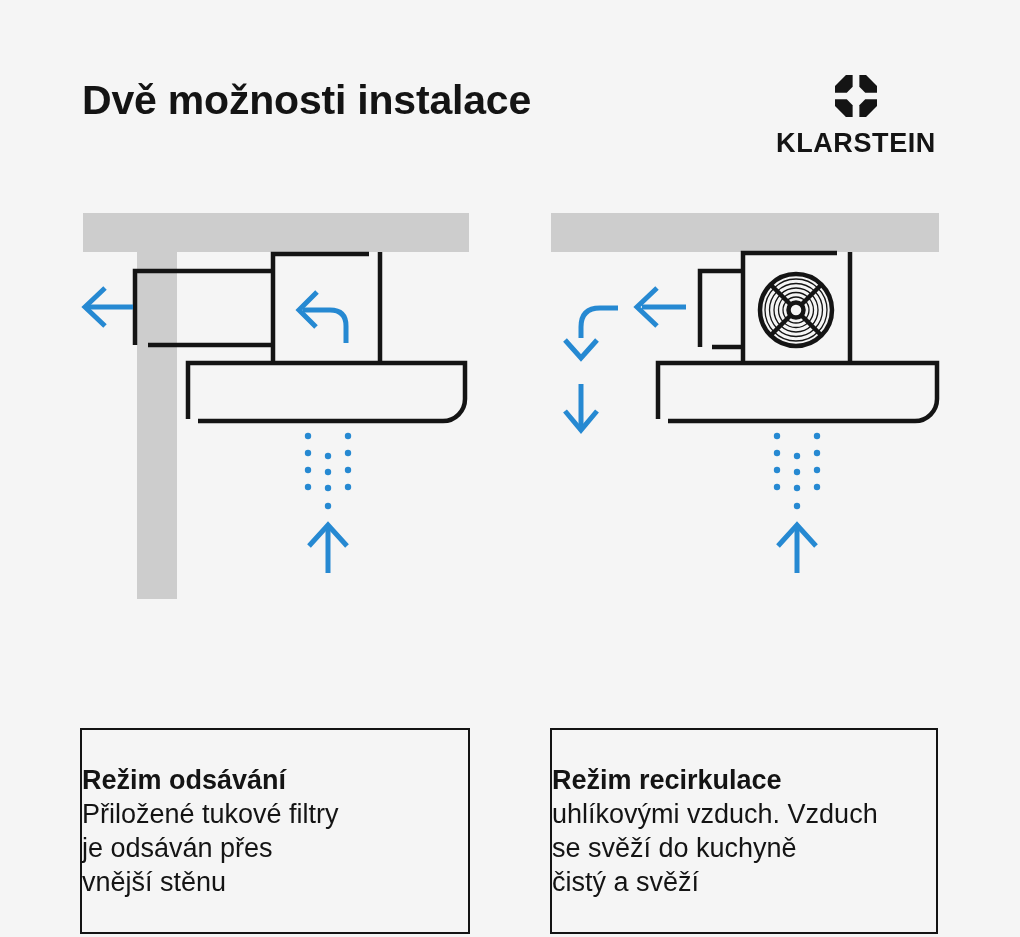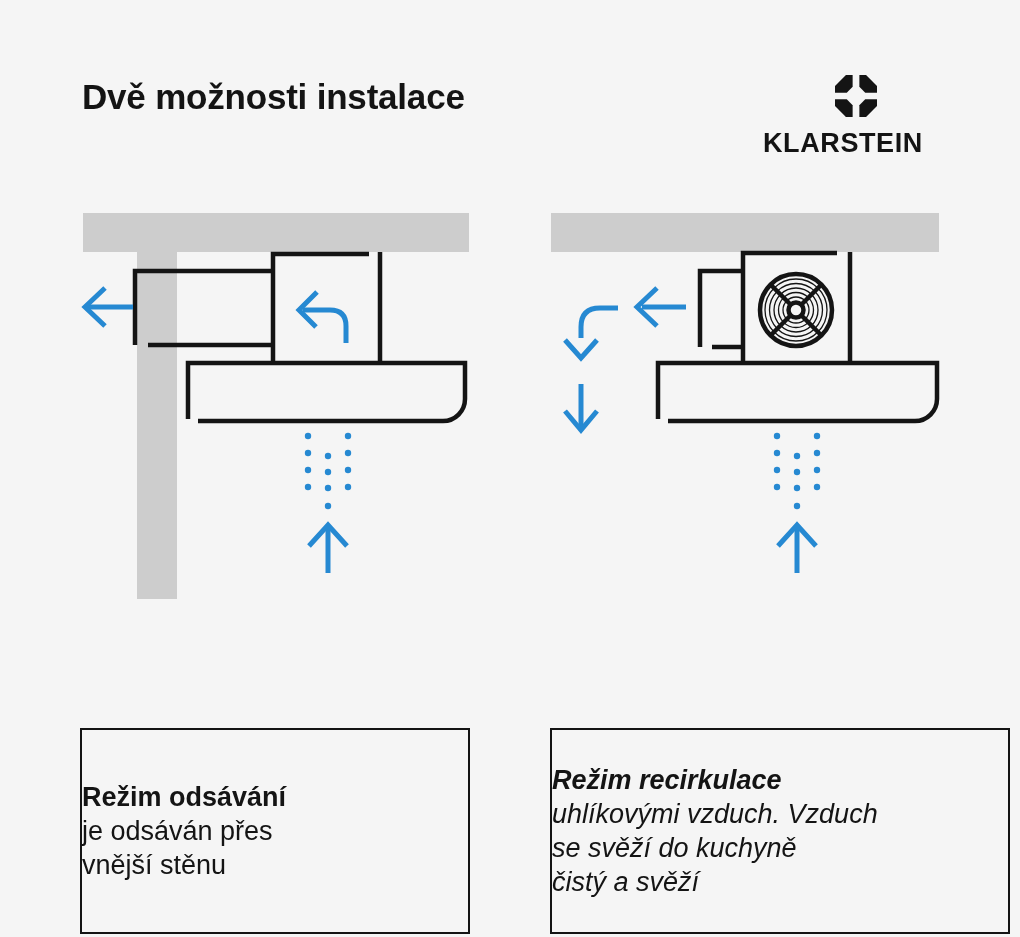--- a/index.html
+++ b/index.html
@@ -7,41 +7,41 @@
     width:1020px;height:937px;
     background:#f5f5f5;
     font-family:"Liberation Sans", sans-serif;
     color:#141414;
     position:relative;
     overflow:hidden;
   }
   .canvas{position:absolute;inset:0;}
   .page-title{
     position:absolute;left:82px;top:78px;
-    font-size:35px;font-weight:bold;letter-spacing:-0.2px;
+    font-size:41px;font-weight:bold;letter-spacing:-0.2px;
     line-height:1.1;white-space:nowrap;
   }
   .brand{
     position:absolute;left:763px;top:74px;width:186px;
-    text-align:left;
+    text-align:center;
   }
   .brand .logo-icon{display:block;margin:0 auto 10px auto;}
   .brand .brand-name{
     font-size:27px;font-weight:bold;letter-spacing:0.6px;
     white-space:nowrap;
   }
   svg.diagram-layer{position:absolute;left:0;top:0;}
   .caption-box{
     position:absolute;top:728px;height:206px;
     border:2px solid #141414;box-sizing:border-box;
     display:flex;flex-direction:column;justify-content:center;
     font-size:27px;line-height:34px;
   }
   .caption-box.left{left:80px;width:390px;}
-  .caption-box.right{left:550px;width:460px;font-style:italic;}
+  .caption-box.right{left:550px;width:388px;}
   .caption-title{font-weight:bold;}
 </style>
 </head>
 <body>
 
 <div class="canvas">
 
   <div class="page-title">Dvě možnosti instalace</div>
 
   <div class="brand">
@@ -152,20 +152,21 @@
         <circle cx="797" cy="456" r="3.2"></circle>
           <circle cx="797" cy="472" r="3.2"></circle>
           <circle cx="797" cy="488" r="3.2"></circle>
           <circle cx="797" cy="506" r="3.2"></circle>
       </g>
     </g>
   </svg>
 
   <div class="caption-box left">
     <div class="caption-title">Režim odsávání</div>
+    <div>Přiložené tukové filtry</div>
     <div>je odsáván přes</div>
     <div>vnější stěnu</div>
   </div>
 
   <div class="caption-box right">
     <div class="caption-title">Režim recirkulace</div>
     <div>uhlíkovými vzduch. Vzduch</div>
     <div>se svěží do kuchyně</div>
     <div>čistý a svěží</div>
   </div>

